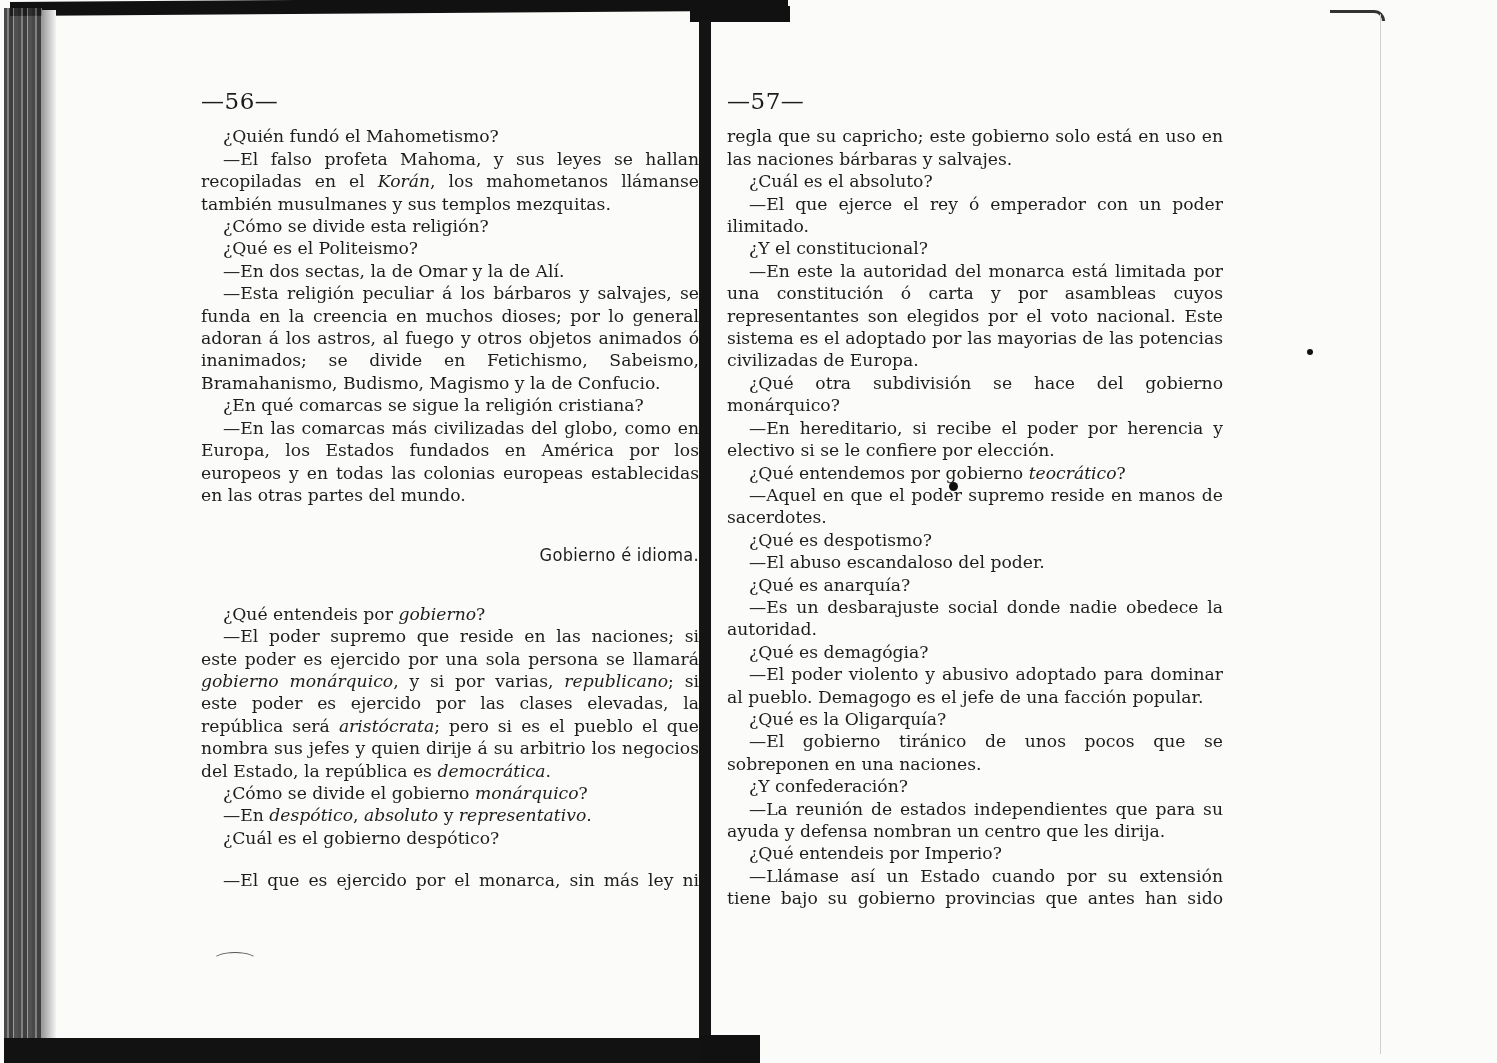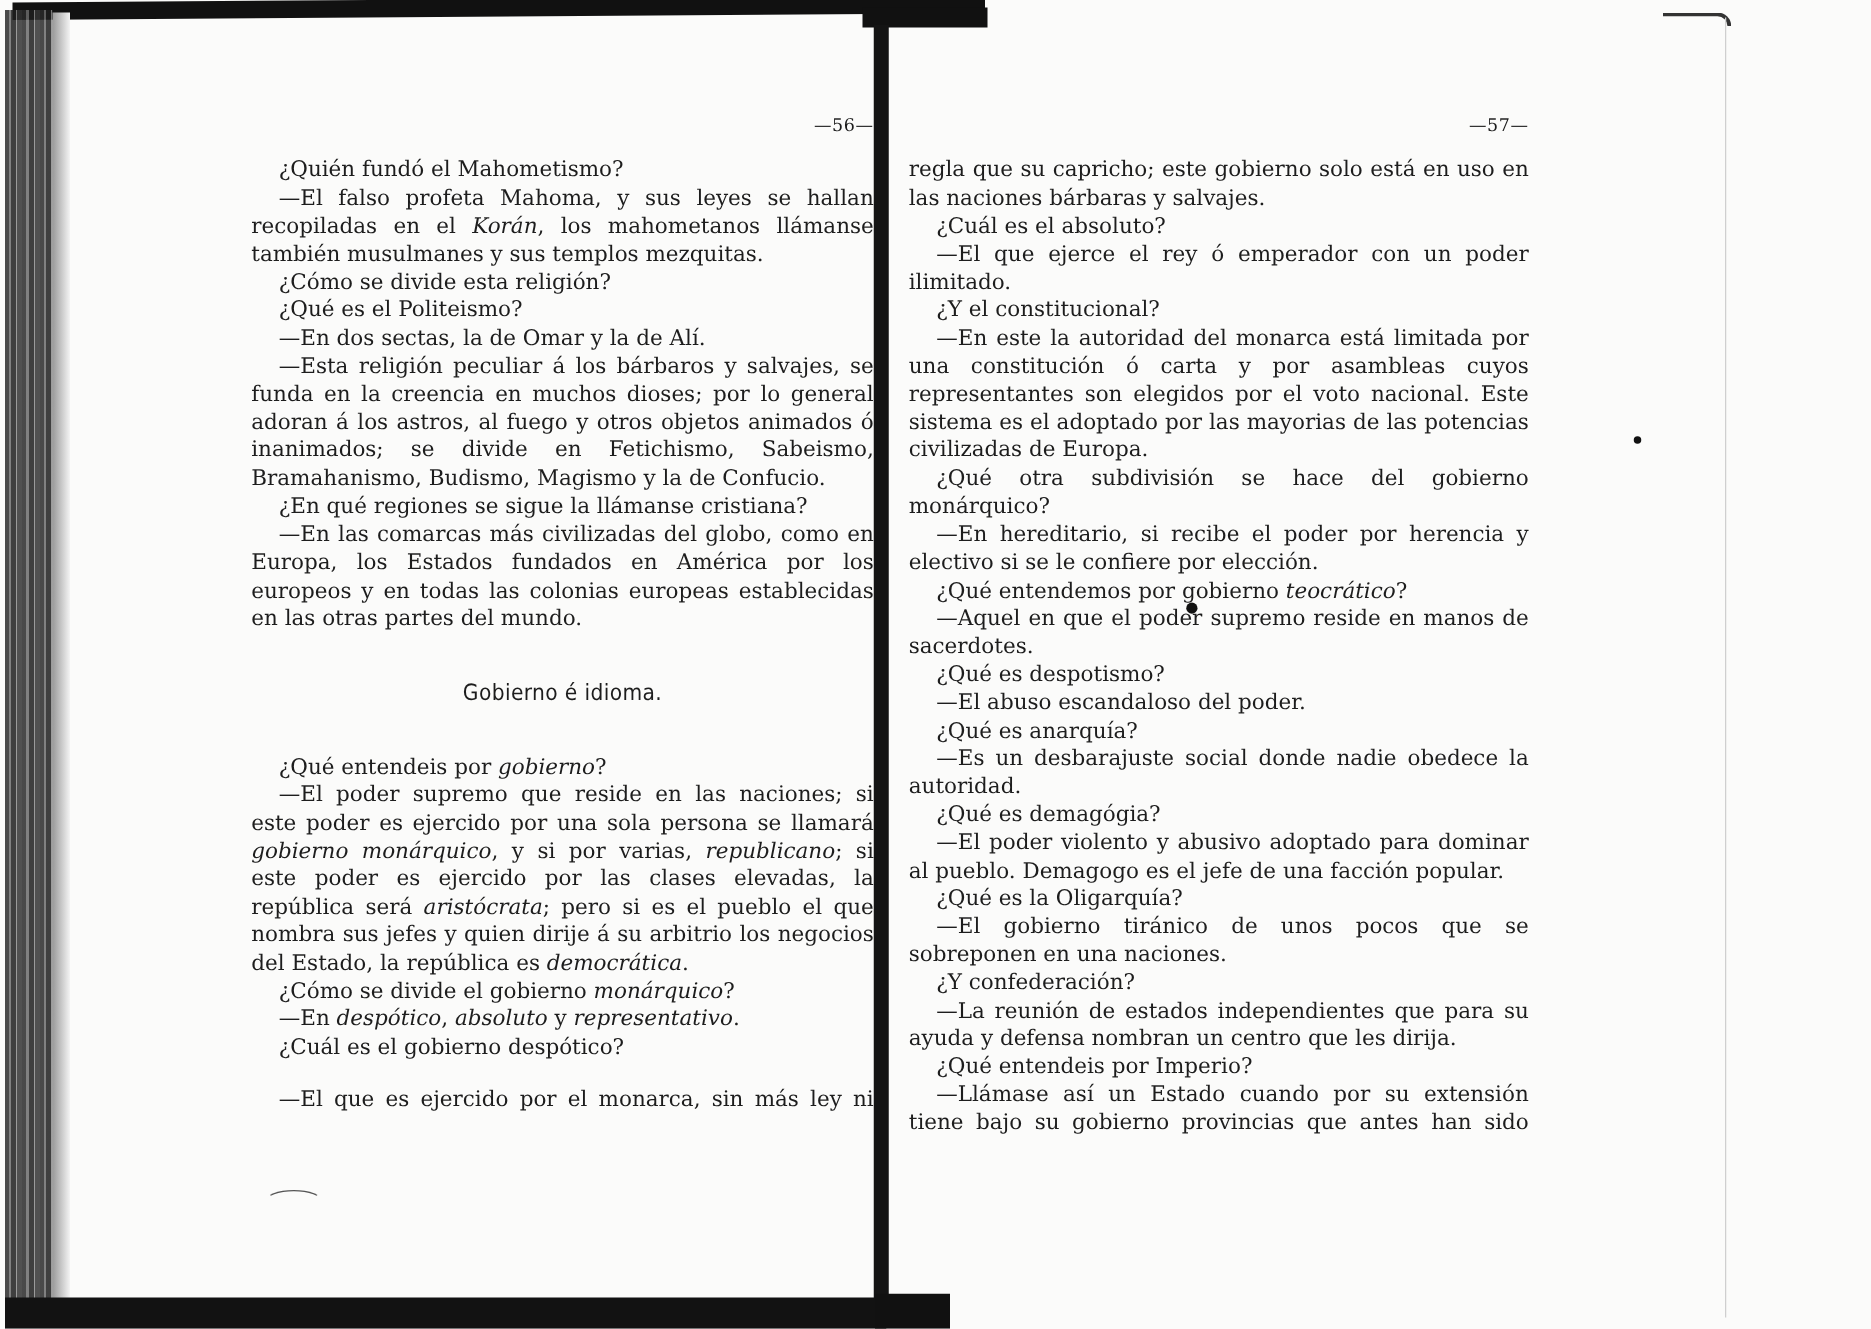--- a/index.html
+++ b/index.html
@@ -18,26 +18,26 @@
   .gutter { position:absolute; left:699px; top:20px; width:12px; height:1030px; background:#141414; }
   .gutter-cap { position:absolute; left:690px; top:6px; width:100px; height:16px; background:#111; }
   .bottom-bar { position:absolute; left:4px; top:1038px; width:705px; height:25px; background:#121212; }
   .bottom-bar-r { position:absolute; left:700px; top:1035px; width:60px; height:28px; background:#111; }
   .right-rule { position:absolute; left:1380px; top:14px; width:1px; height:1040px; background:#cfcfcf; }
   .right-curve { position:absolute; left:1330px; top:10px; width:52px; height:8px; border-top:3px solid #333; border-right:3px solid #333; border-top-right-radius:14px; }
 
   .page { position:absolute; top:90px; font-size:17.2px; line-height:22.4px; }
   .page-left { left:201px; width:498px; }
   .page-right { left:727px; width:496px; }
-  .folio { text-align:right; font-size:14px; margin-bottom:13px; letter-spacing:0.5px; }
+  .folio { text-align:left; font-size:23px; margin-bottom:13px; letter-spacing:0.5px; }
   .p { text-align:justify; text-align-last:left; }
   .q { text-indent:22px; }
   .a { text-indent:22px; }
   .chapter { text-align:center; font-size:18px; letter-spacing:1.2px; margin-top:61px; }
-  .subtitle { text-align:center; font-family:"DejaVu Sans Condensed","DejaVu Sans", sans-serif; font-size:18px; margin-top:38px; margin-bottom:36px; letter-spacing:0.3px; font-weight:500; }
+  .subtitle { text-align:right; font-family:"DejaVu Sans Condensed","DejaVu Sans", sans-serif; font-size:18px; margin-top:38px; margin-bottom:36px; letter-spacing:0.3px; font-weight:500; }
   em { }
   .ink { position:absolute; width:9px; height:9px; border-radius:50%; background:#111; }
   .pen { position:absolute; border:1.5px solid #555; border-color:#555 transparent transparent transparent; border-radius:50%; }
 </style>
 </head>
 <body>
 
 <div class="top-bar"></div>
 <div class="left-spine"></div>
 <div class="left-spine-light"></div>
@@ -50,21 +50,21 @@
 
 <div class="page page-left">
   <div class="folio">—56—</div>
 
   <div class="p q">¿Quién fundó el Mahometismo?</div>
   <div class="p a"><span>—El falso profeta Mahoma, y sus leyes se hallan recopiladas en el </span><em>Korán</em><span>, los mahometanos llámanse también musulmanes y sus templos mezquitas.</span></div>
   <div class="p q">¿Cómo se divide esta religión?</div>
   <div class="p q">¿Qué es el Politeismo?</div>
   <div class="p a">—En dos sectas, la de Omar y la de Alí.</div>
   <div class="p a">—Esta religión peculiar á los bárbaros y salvajes, se funda en la creencia en muchos dioses; por lo general adoran á los astros, al fuego y otros objetos animados ó inanimados; se divide en Fetichismo, Sabeismo, Bramahanismo, Budismo, Magismo y la de Confucio.</div>
-  <div class="p q">¿En qué regiones se sigue la llámanse cristiana?</div>
+  <div class="p q">¿En qué comarcas se sigue la religión cristiana?</div>
   <div class="p a">—En las comarcas más civilizadas del globo, como en Europa, los Estados fundados en América por los europeos y en todas las colonias europeas establecidas en las otras partes del mundo.</div>
 
   <div class="subtitle">Gobierno é idioma.</div>
 
   <div class="p q"><span>¿Qué entendeis por </span><em>gobierno</em><span>?</span></div>
   <div class="p a"><span>—El poder supremo que reside en las naciones; si este poder es ejercido por una sola persona se llamará </span><em>gobierno monárquico</em><span>, y si por varias, </span><em>republicano</em><span>; si este poder es ejercido por las clases elevadas, la república será </span><em>aristócrata</em><span>; pero si es el pueblo el que nombra sus jefes y quien dirije á su arbitrio los negocios del Estado, la república es </span><em>democrática</em><span>.</span></div>
   <div class="p q"><span>¿Cómo se divide el gobierno </span><em>monárquico</em><span>?</span></div>
   <div class="p a"><span>—En </span><em>despótico</em><span>, </span><em>absoluto</em><span> y </span><em>representativo</em><span>.</span></div>
   <div class="p q">¿Cuál es el gobierno despótico?</div>
   <div class="p a" style="text-align-last:justify;margin-top:20px;">—El que es ejercido por el monarca, sin más ley ni</div>

